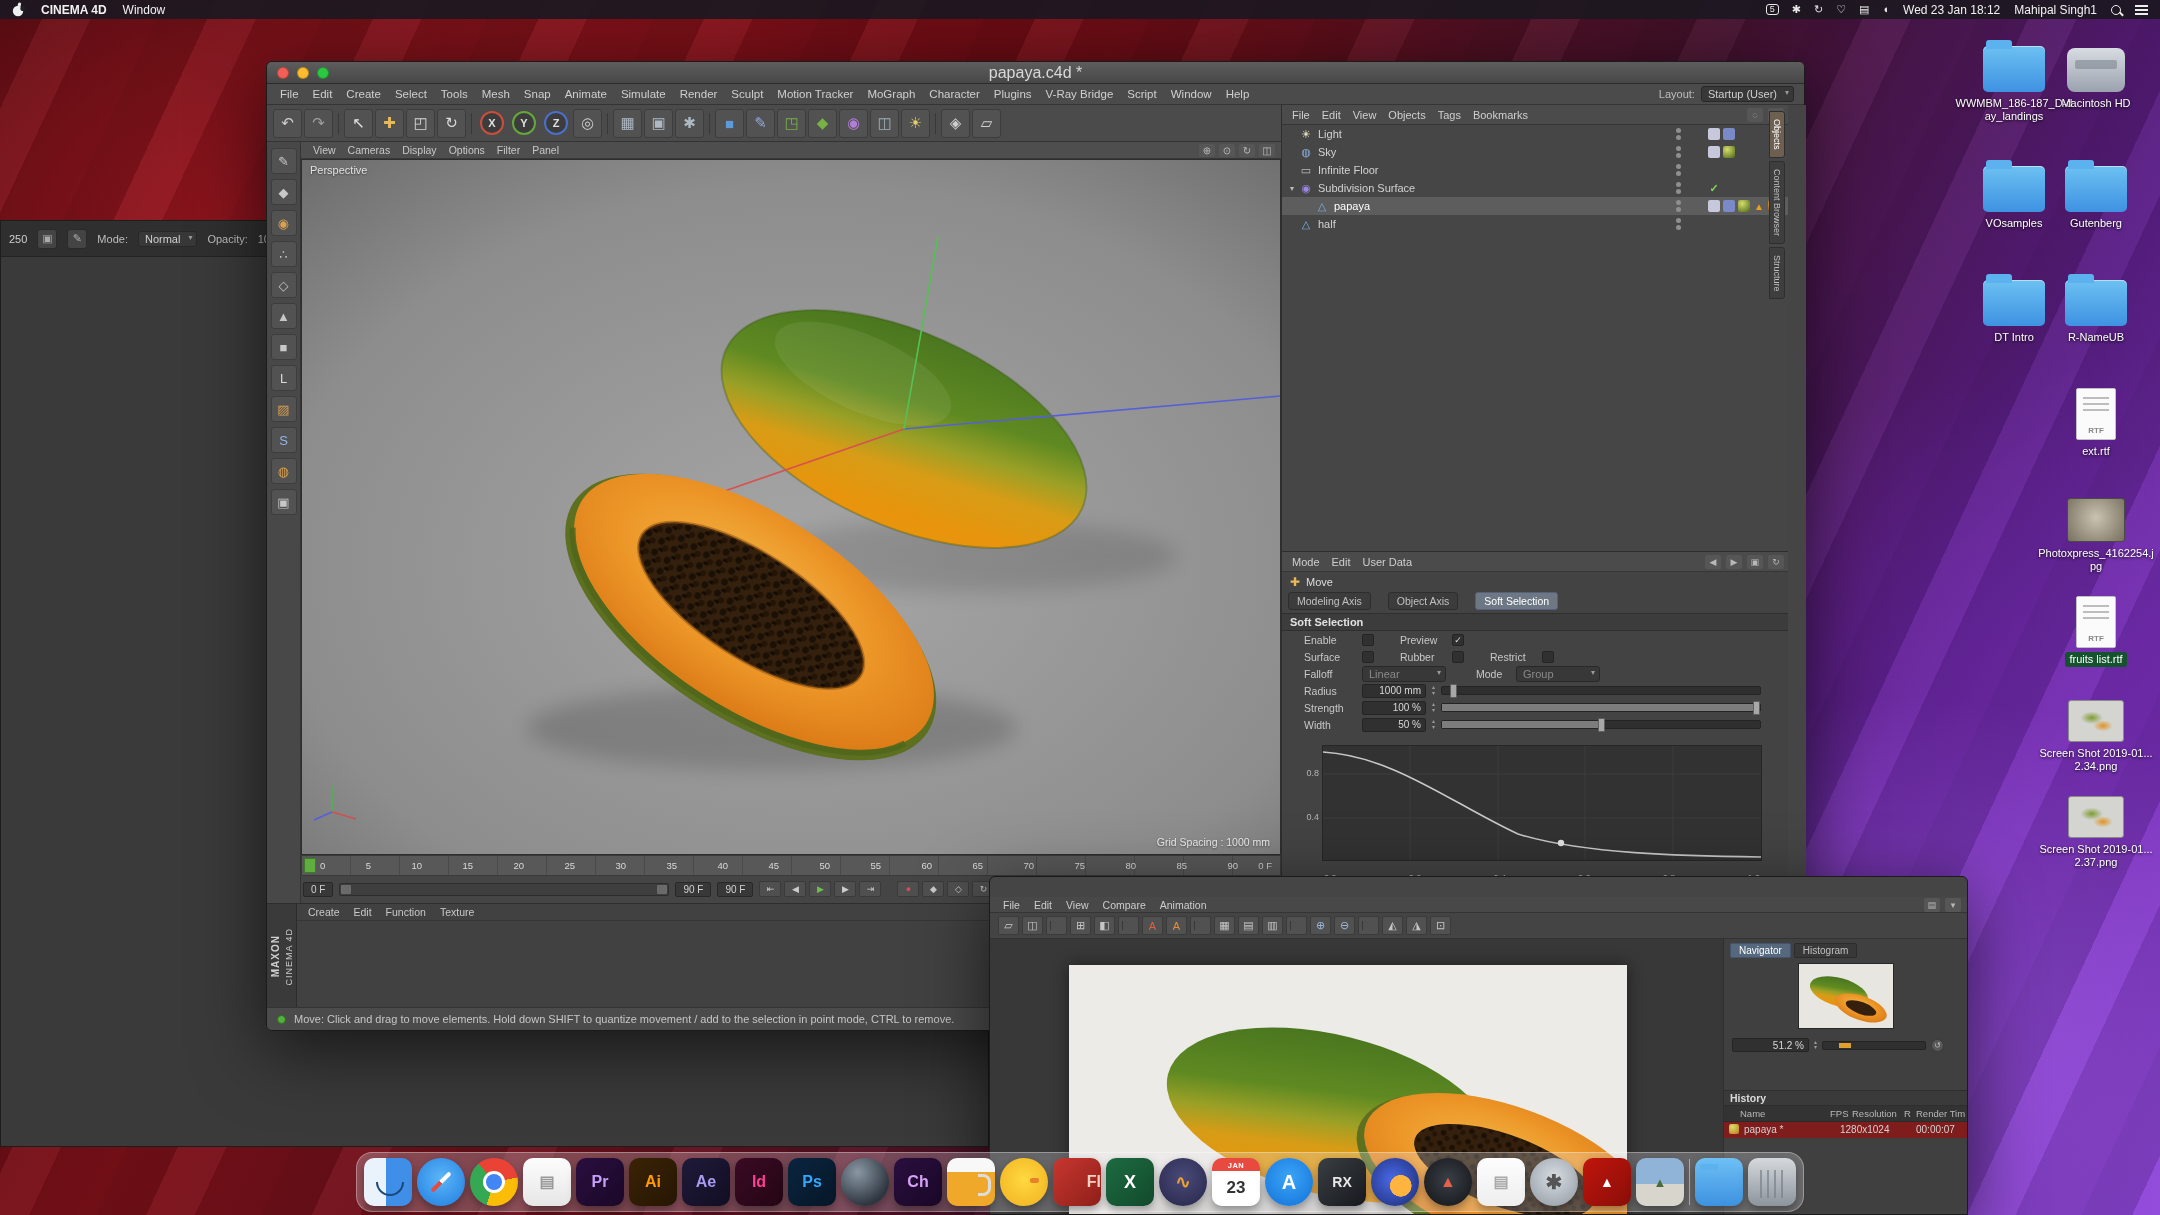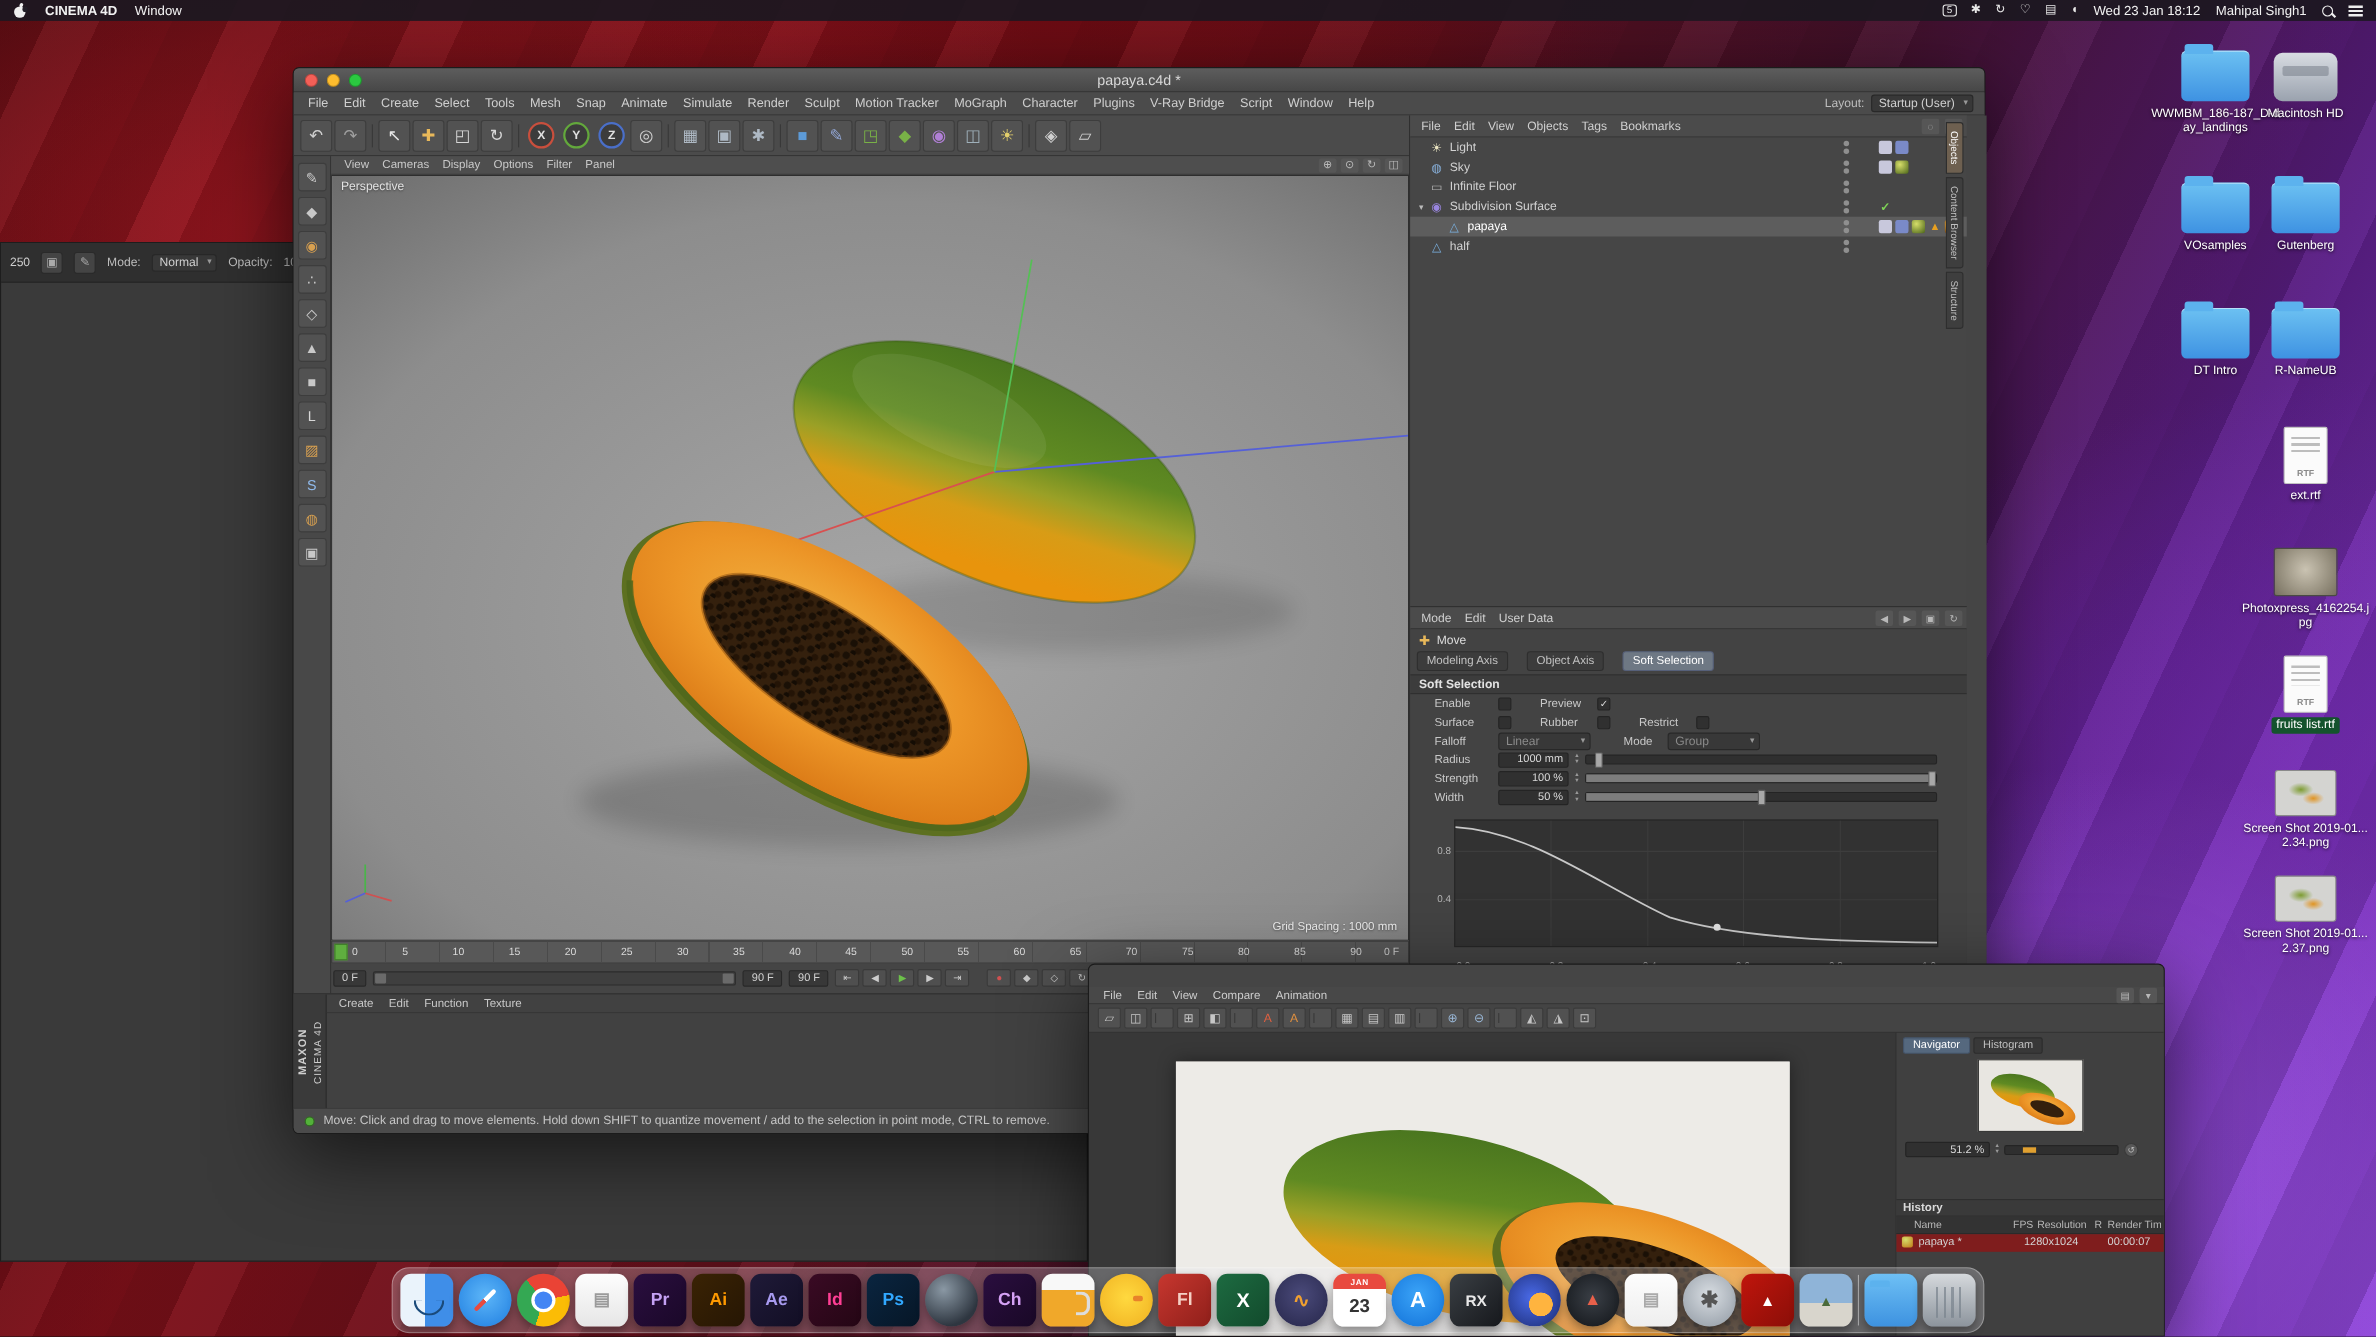--- a/index.html
+++ b/index.html
@@ -32,21 +32,21 @@
 .art-drive::after{content:"";position:absolute;left:8px;right:8px;top:12px;height:9px;background:#78808a;border-radius:2px;opacity:.55}
 .art-rtf{width:40px;height:52px;background:#fbfbfb;border:1px solid #c2c2c2;border-radius:2px;position:relative}
 .art-rtf::before{content:"RTF";position:absolute;bottom:4px;left:0;right:0;text-align:center;font-size:8px;color:#888;font-weight:bold}
 .art-rtf::after{content:"";position:absolute;left:6px;right:6px;top:8px;height:18px;background:repeating-linear-gradient(#bdbdbd 0 2px,transparent 2px 6px)}
 .art-photo{width:58px;height:44px;border-radius:3px;background:radial-gradient(circle at 50% 45%,#cac3b2,#77705f);border:1px solid #4a4a44}
 .art-shot{width:56px;height:42px;border-radius:3px;border:1px solid #8a8a8a;background:radial-gradient(16px 9px at 42% 42%,#7d9c31,rgba(0,0,0,0) 70%),radial-gradient(14px 8px at 63% 62%,#e09422,rgba(0,0,0,0) 70%),#d4d4d1}
 .dlabel{max-width:126px;font-size:11px;line-height:1.2;color:#fff;text-align:center;text-shadow:0 1px 3px rgba(0,0,0,.9);word-break:break-all;padding:1px 4px;border-radius:3px}
 .dlabel.sel{background:#14532d;text-shadow:none}
 
 .win{position:absolute;background:#454545;border:1px solid #1b1b1b;box-shadow:0 20px 70px rgba(0,0,0,.6)}
-.titlebar{position:absolute;left:0;top:0;right:0;height:22px;background:linear-gradient(#5d5d5d,#474747);border-bottom:1px solid #2c2c2c;border-radius:5px 5px 0 0;display:flex;align-items:center;justify-content:center;color:#d8d8d8;font-size:13px}
+.titlebar{position:absolute;left:0;top:0;right:0;height:22px;background:linear-gradient(#5d5d5d,#474747);border-bottom:1px solid #2c2c2c;border-radius:5px 5px 0 0;display:flex;align-items:center;justify-content:center;color:#d8d8d8;font-size:16px}
 .lights{position:absolute;left:10px;top:5px;display:flex;gap:8px}
 .light{width:12px;height:12px;border-radius:50%;border:1px solid rgba(0,0,0,.25)}
 .l-red{background:#f35f57}.l-yel{background:#fdbc2e}.l-grn{background:#2bc840}.l-dim{background:#767676}
 .mitem{padding:0 7px;white-space:nowrap}
 .dd{background:#383838;border:1px solid #282828;border-radius:3px;padding:1px 16px 1px 6px;position:relative;color:#cfcfcf;font-size:11px;white-space:nowrap}
 .dd::after{content:"▾";position:absolute;right:4px;top:1px;font-size:8px;color:#999}
 .dd.dis{color:#8a8a8a}
 
 #bgwin{position:absolute;left:0;top:220px;width:989px;height:927px;background:#3a3a3a;border:1px solid #1d1d1d;z-index:5}
 .bg-toolbar{height:36px;background:#2f2f2f;border-bottom:1px solid #232323;display:flex;align-items:center;gap:10px;padding:0 8px;font-size:11px;color:#bdbdbd}
@@ -1128,21 +1128,21 @@
     <div class="dk dk-beer" style="background: linear-gradient(rgb(248, 248, 248) 0px, rgb(248, 248, 248) 30%, rgb(240, 168, 42) 30%);">
       <span class="g"></span>
       <span class="sub"></span>
     </div>
 
     <div class="dk dk-duck" style="background: radial-gradient(circle at 50% 45%, rgb(255, 217, 63), rgb(240, 176, 32)); border-radius: 50%;">
       <span class="g"></span>
       <span class="sub"></span>
     </div>
 
-    <div class="dk" style="background: linear-gradient(135deg, rgb(199, 55, 47), rgb(143, 31, 26));">
+    <div class="dk" style="background: linear-gradient(135deg, rgb(199, 55, 47), rgb(143, 31, 26)); justify-content: flex-end;">
       <span class="g" style="color: rgb(245, 208, 197); font-size: 16px;">Fl</span>
       <span class="sub"></span>
     </div>
 
     <div class="dk" style="background: linear-gradient(135deg, rgb(29, 107, 65), rgb(18, 74, 44));">
       <span class="g" style="color: rgb(255, 255, 255); font-size: 18px;">X</span>
       <span class="sub"></span>
     </div>
 
     <div class="dk" style="background: radial-gradient(circle at 50% 40%, rgb(74, 74, 122), rgb(38, 38, 74)); border-radius: 50%;">

